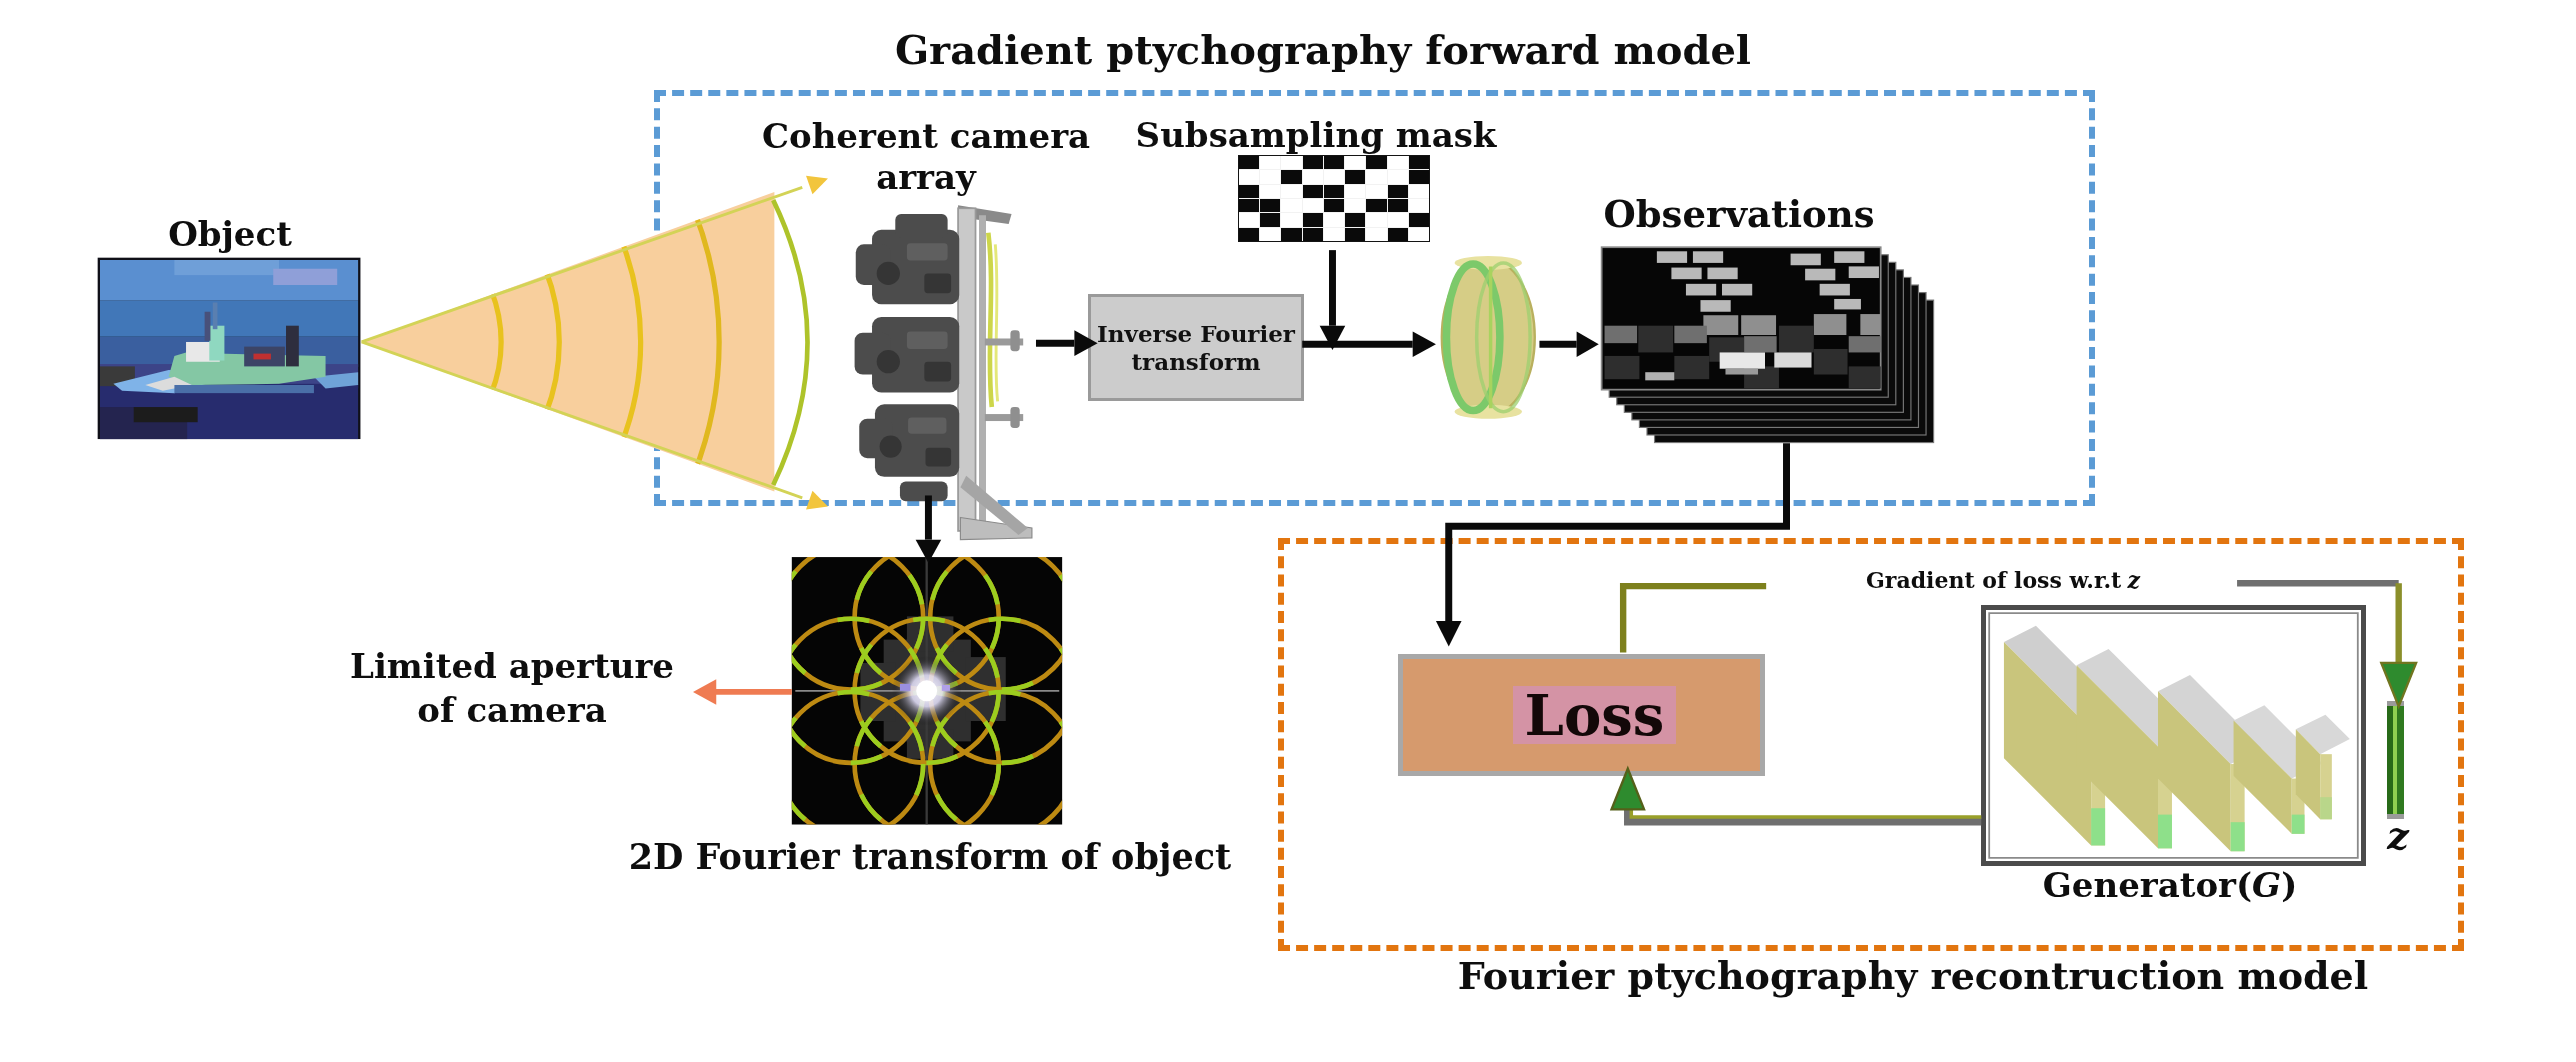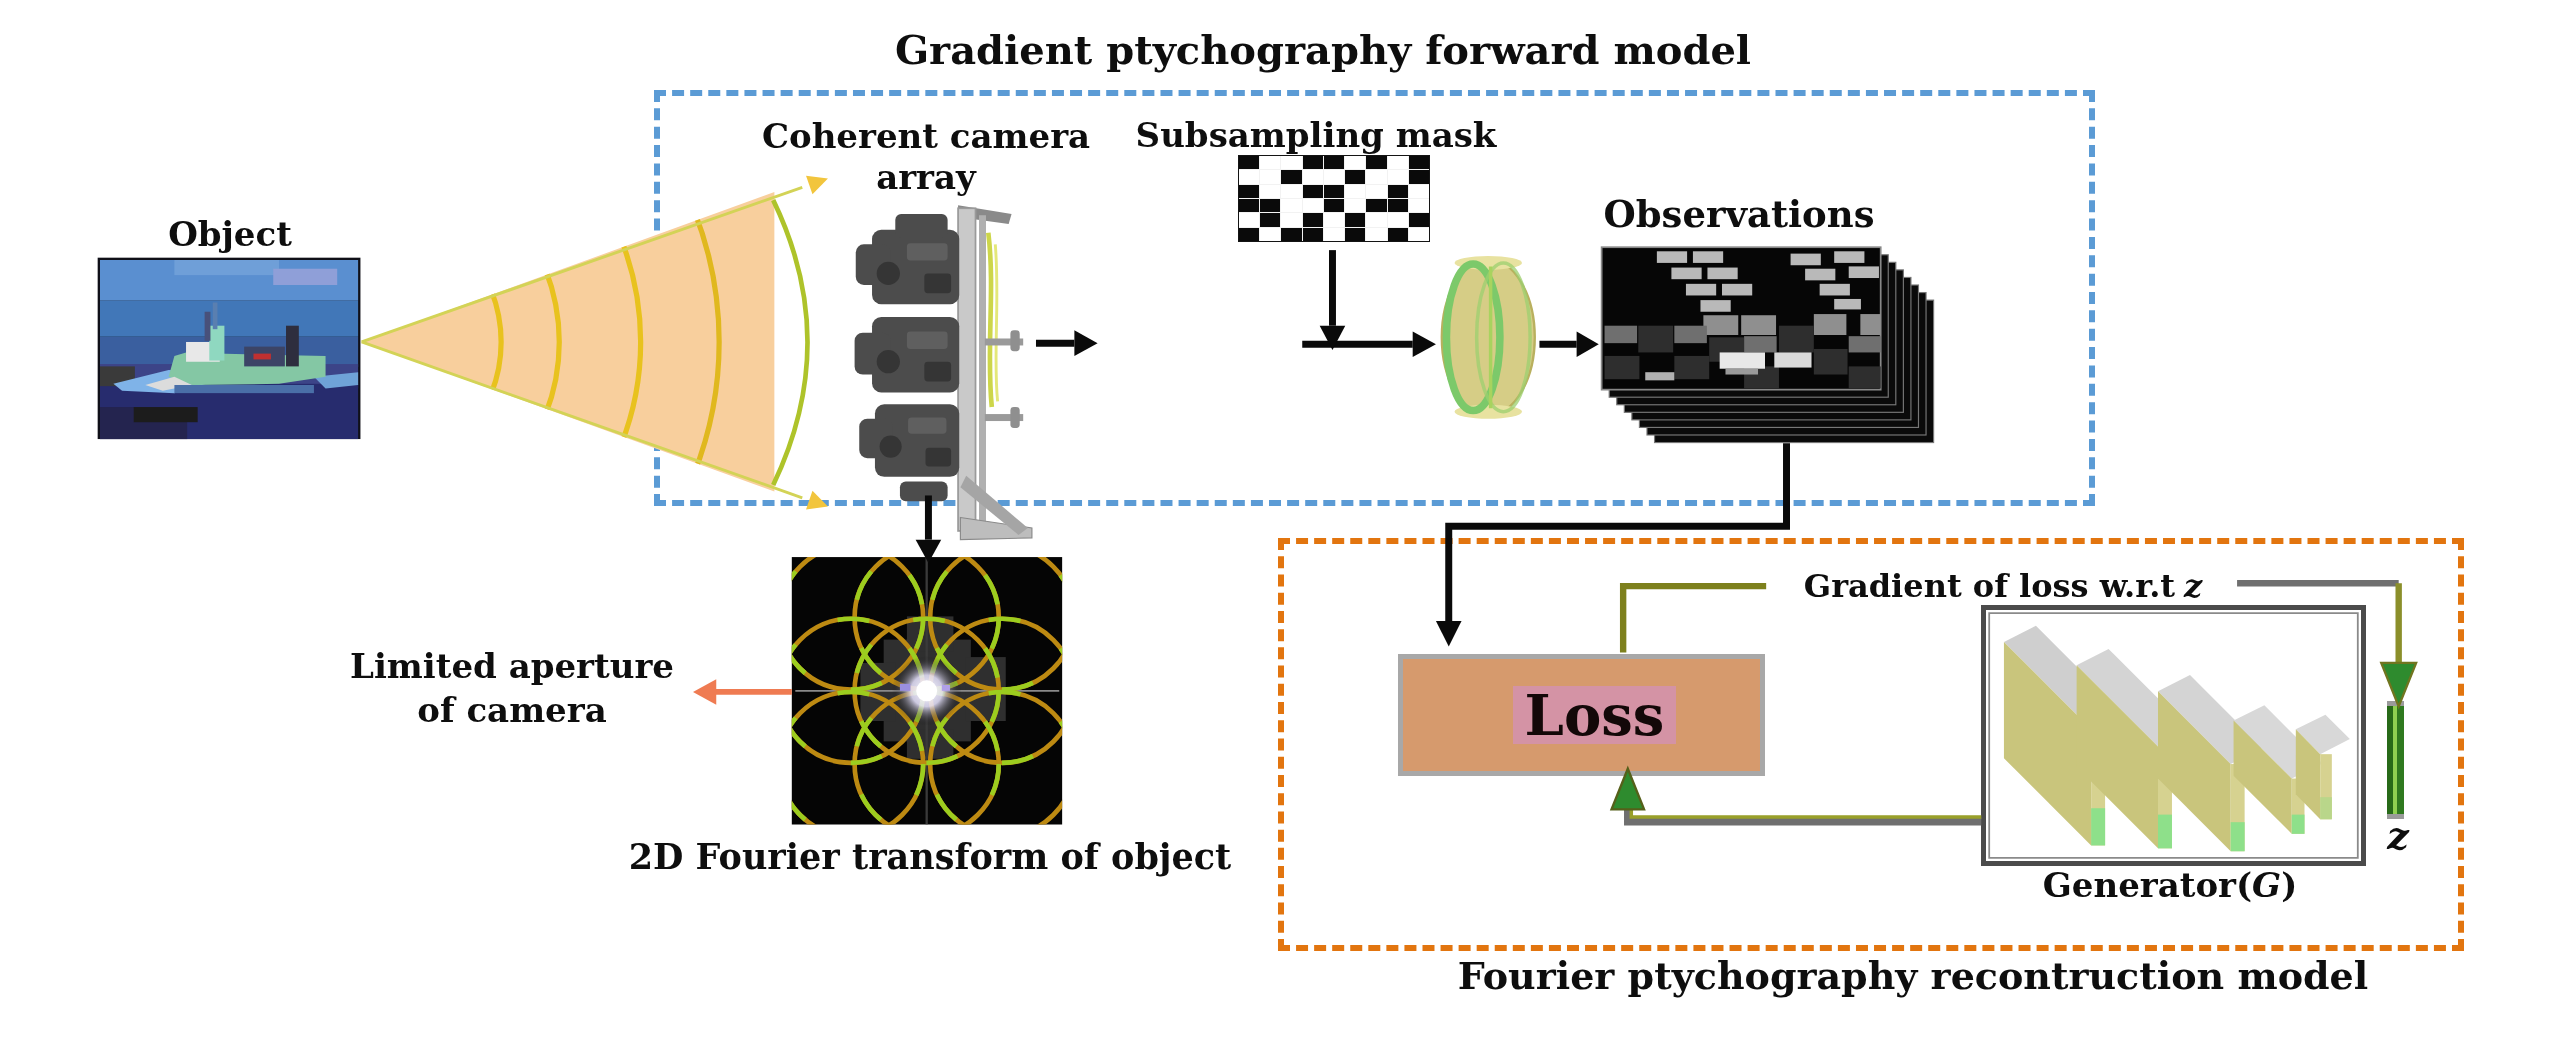--- a/index.html
+++ b/index.html
@@ -31,20 +31,24 @@
   #overlay{position:absolute;left:0;top:0;pointer-events:none;}
 </style>
 </head>
 <body>
 
 <div id="canvas">
 
   <div class="dashbox" id="forward-box"></div>
   <div class="dashbox" id="recon-box"></div>
 
+  <div class="abs" id="ift-box">
+    <span>Inverse Fourier</span>
+    <span>transform</span>
+  </div>
 
   <div class="abs" id="loss-box">
     <span>Loss</span>
   </div>
 
   <div class="abs" id="generator-box"></div>
 
   <div class="abs" id="subsampling-mask">
       <div class="mcell on"></div>
       <div class="mcell"></div>
@@ -396,21 +400,21 @@
   <div class="label" style="left:926px;top:116px;font-size:34px;line-height:1.22;">
     <span style="display:block;">Coherent camera</span>
     <span style="display:block;">array</span>
   </div>
 
   <div class="label" style="left:1316px;top:115px;font-size:34px;">Subsampling mask</div>
 
 
   <div class="label" style="left:1739px;top:192px;font-size:37px;">Observations</div>
 
-  <div class="label" style="left:2003px;top:567px;font-size:32px;">
+  <div class="label" style="left:2003px;top:567px;font-size:22px;">
     <span style="margin-right:0.28em;">Gradient of loss w.r.t</span><span class="it">z</span>
   </div>
 
   <div class="label" style="left:2170px;top:865px;font-size:34px;">
     <span>Generator(</span><span class="it">G</span><span>)</span>
   </div>
 
   <div class="label it" style="left:2398px;top:813px;font-size:38px;">z</div>
 
   <div class="label" style="left:930px;top:836px;font-size:35px;text-align:center;">2D Fourier transform of object</div>

